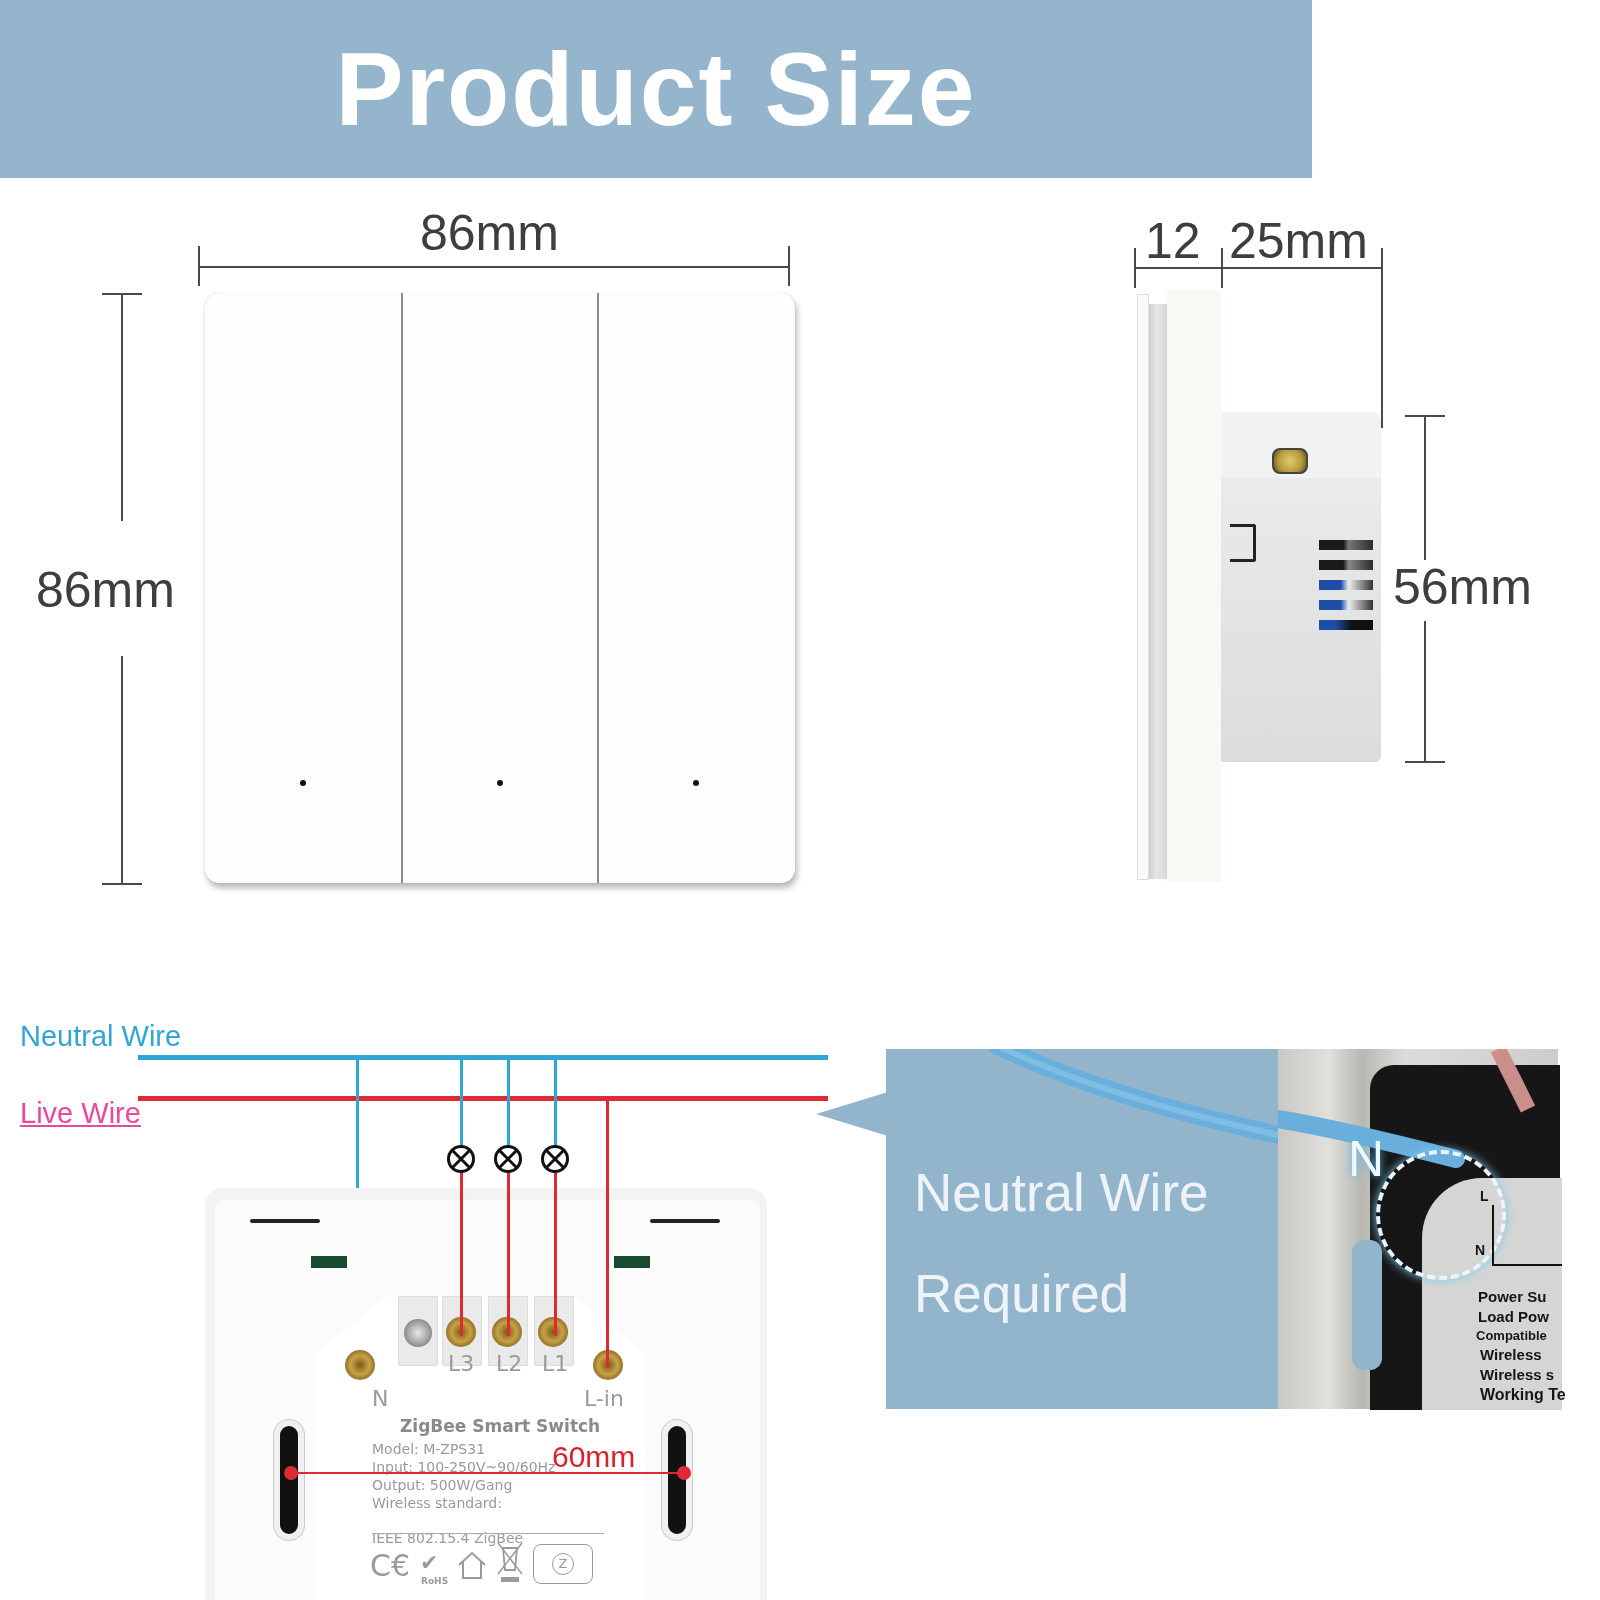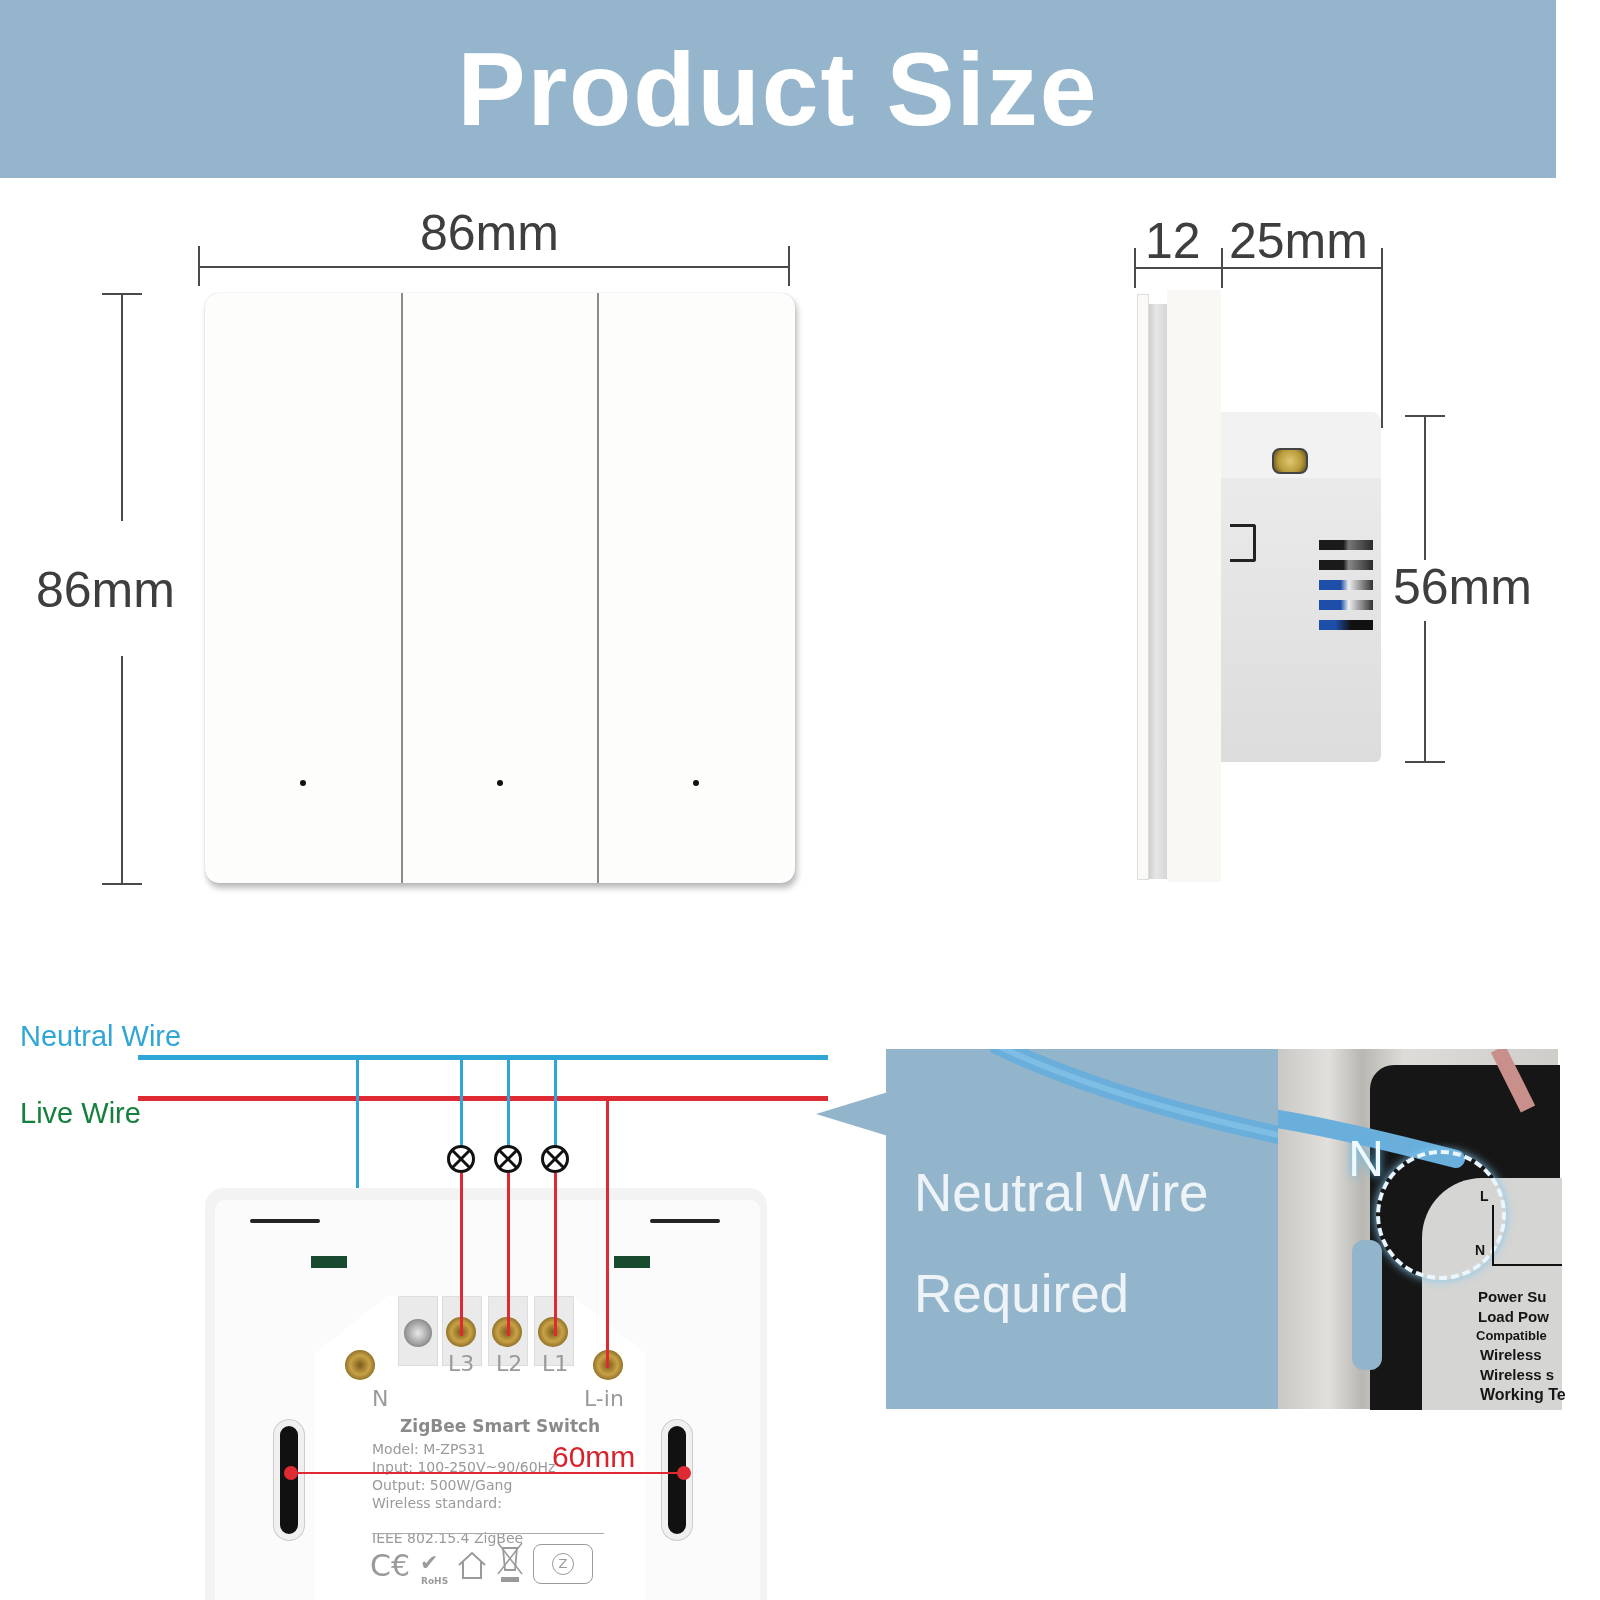--- a/index.html
+++ b/index.html
@@ -1,19 +1,19 @@
 <!DOCTYPE html>
 <html><head>
 <meta charset="utf-8">
 <style>
   * { box-sizing: border-box; margin: 0; padding: 0; }
   html, body { width: 1600px; height: 1600px; background: #ffffff; overflow: hidden; }
   body { position: relative; font-family: "Liberation Sans", sans-serif; color: #444; }
 
-  .banner { position: absolute; left: 0; top: 0; width: 1556px; height: 178px; background: #94b5cb;
+  .banner { position: absolute; left: 0; top: 0; width: 1312px; height: 178px; background: #94b5cb;
             display: flex; align-items: center; justify-content: center; }
   .banner-title { color: #fff; font-size: 104px; font-weight: 700; letter-spacing: 2px;
                   font-family: "Liberation Sans", sans-serif; transform: scaleX(0.98); }
 
   .abs { position: absolute; }
   .dim-text { position: absolute; font-size: 50px; color: #3e3e3e; font-family: "Liberation Sans", sans-serif; line-height: 1; }
   .line-h { position: absolute; height: 2px; background: #4a4a4a; }
   .line-v { position: absolute; width: 2px; background: #4a4a4a; }
 
   
@@ -123,21 +123,21 @@
 <div class="vent" style="top:600px; background:linear-gradient(90deg,#1e4fa8 40%,#eee 55%,#333);"></div>
 <div class="vent" style="top:620px; background:linear-gradient(90deg,#1e4fa8 30%,#111 60%);"></div>
 
 <div class="dim-text" style="left:1393px; top:562px;">56mm</div>
 <div class="line-h" style="left:1405px; top:415px; width:40px;"></div>
 <div class="line-h" style="left:1405px; top:761px; width:40px;"></div>
 <div class="line-v" style="left:1424px; top:415px; height:145px;"></div>
 <div class="line-v" style="left:1424px; top:621px; height:141px;"></div>
 
 <div class="wire-label" style="left:20px; top:1020px; color:#30a6d6;">Neutral Wire</div>
-<div class="wire-label" style="left:20px; top:1097px; color:#15803d;">Live Wire</div>
+<div class="wire-label" style="left:20px; top:1097px; color:#ec4899;text-decoration:underline;">Live Wire</div>
 
 <div class="wire-blue" style="left:138px; top:1055px; width:690px; height:5px;"></div>
 <div class="wire-red" style="left:138px; top:1096px; width:690px; height:5px;"></div>
 
 <div class="wire-blue" style="left:356px; top:1058px; width:3px; height:290px;"></div>
 <div class="wire-blue" style="left:460px; top:1058px; width:3px; height:96px;"></div>
 <div class="wire-blue" style="left:507px; top:1058px; width:3px; height:96px;"></div>
 <div class="wire-blue" style="left:554px; top:1058px; width:3px; height:96px;"></div>
 
 <svg class="lamp" style="left:446px; top:1144px;" viewBox="0 0 30 30">

